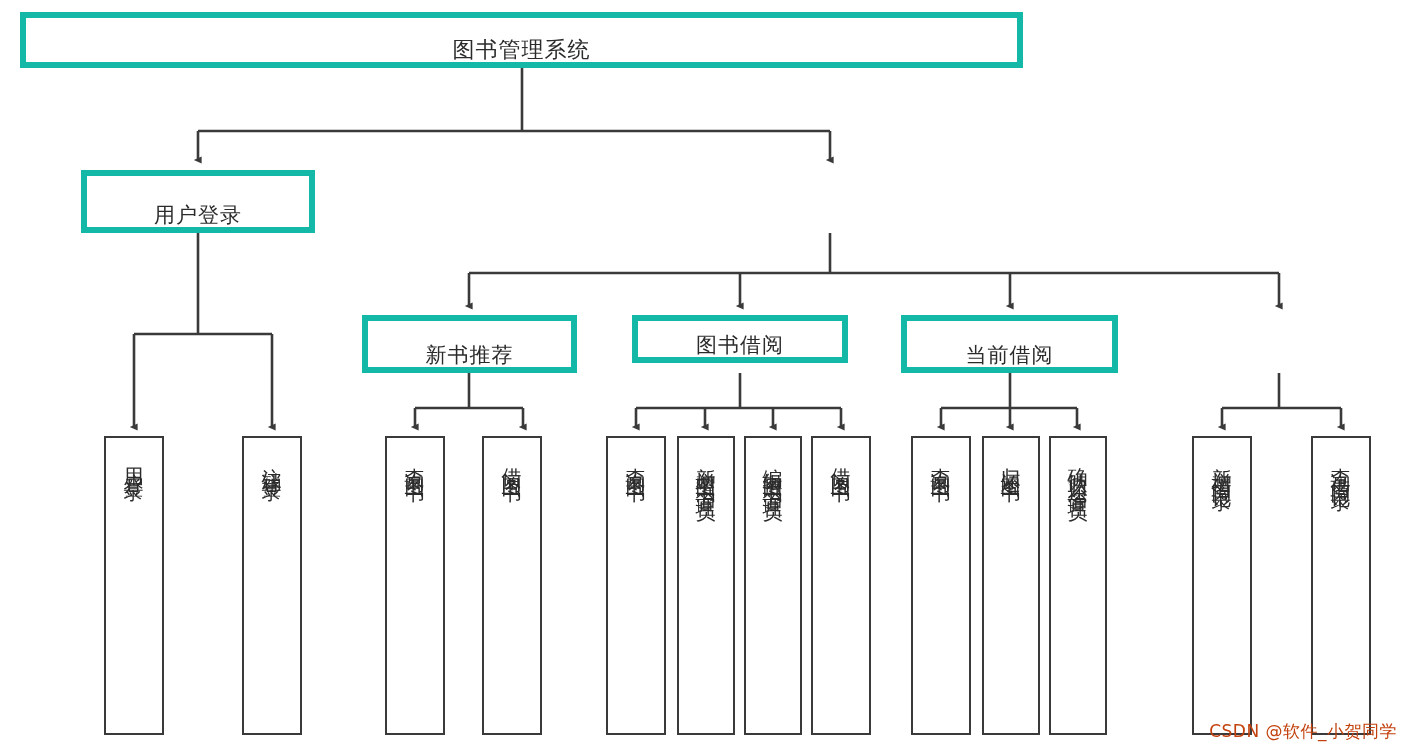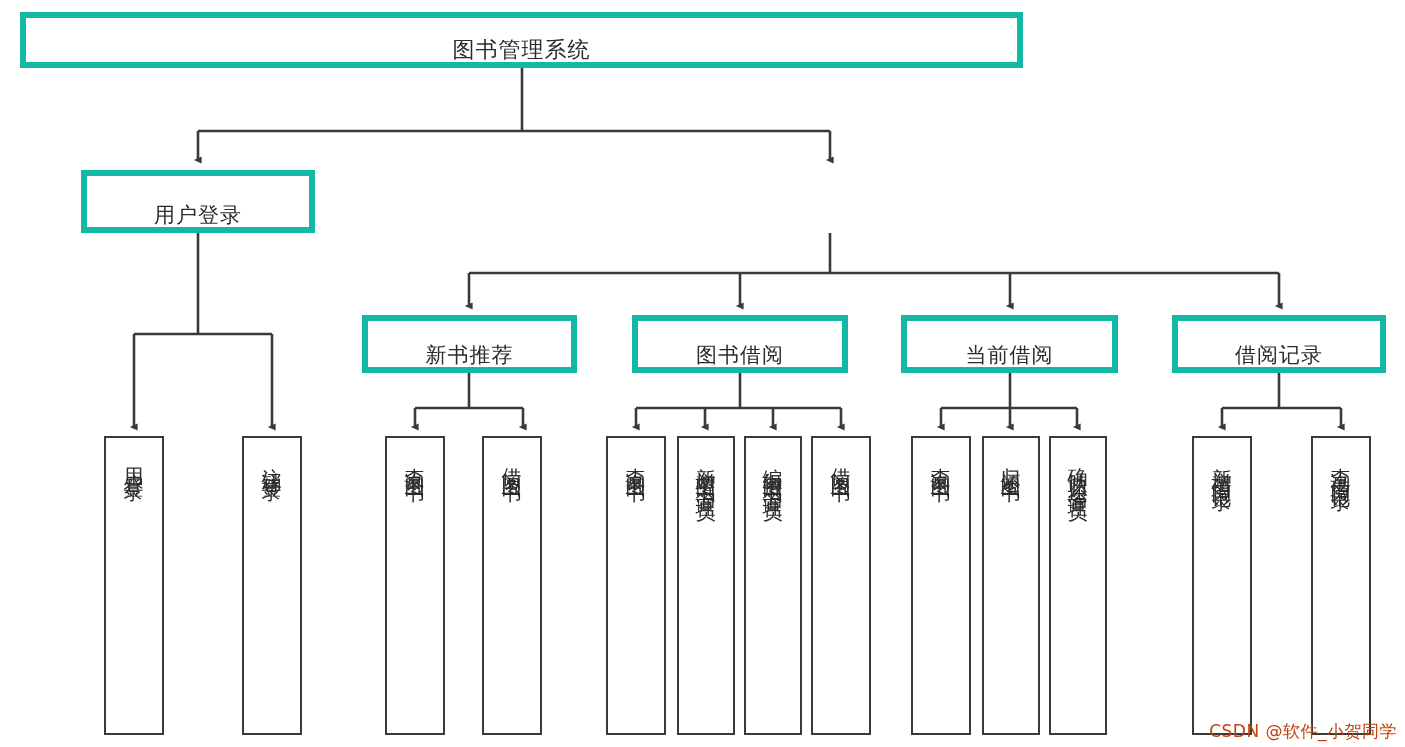--- a/index.html
+++ b/index.html
@@ -114,28 +114,25 @@
     <span class="label">图书管理系统</span>
   </div>
 
   <div class="node" style="left:81px;top:170px;width:234px;height:63px;">
     <span class="label">用户登录</span>
   </div>
 
   <div class="node" style="left:362px;top:315px;width:215px;height:58px;">
     <span class="label">新书推荐</span>
   </div>
-  <div class="node" style="left:632px;top:315px;width:216px;height:58px;">
+  <div class="node" style="left:632px;top:315px;width:216px;height:48px;">
     <span class="label">图书借阅</span>
   </div>
   <div class="node" style="left:901px;top:315px;width:217px;height:58px;">
     <span class="label">当前借阅</span>
-  </div>
-  <div class="node" style="left:1172px;top:315px;width:214px;height:58px;">
-    <span class="label">借阅记录</span>
   </div>
 
   <div class="node leaf" style="left:104px;top:436px;width:60px;height:299px;">
     <span class="label">用户登录</span>
   </div>
   <div class="node leaf" style="left:242px;top:436px;width:60px;height:299px;">
     <span class="label">注销登录</span>
   </div>
 
   <div class="node leaf" style="left:385px;top:436px;width:60px;height:299px;">

